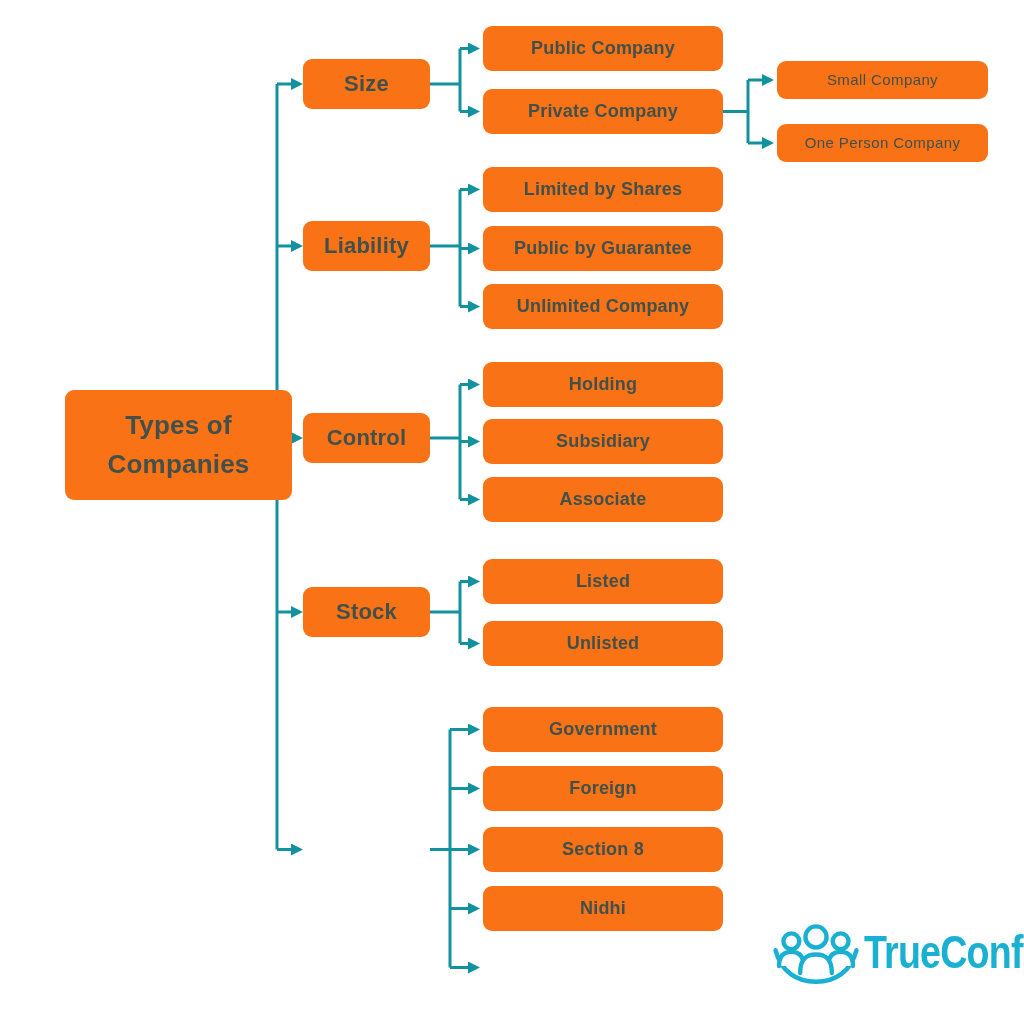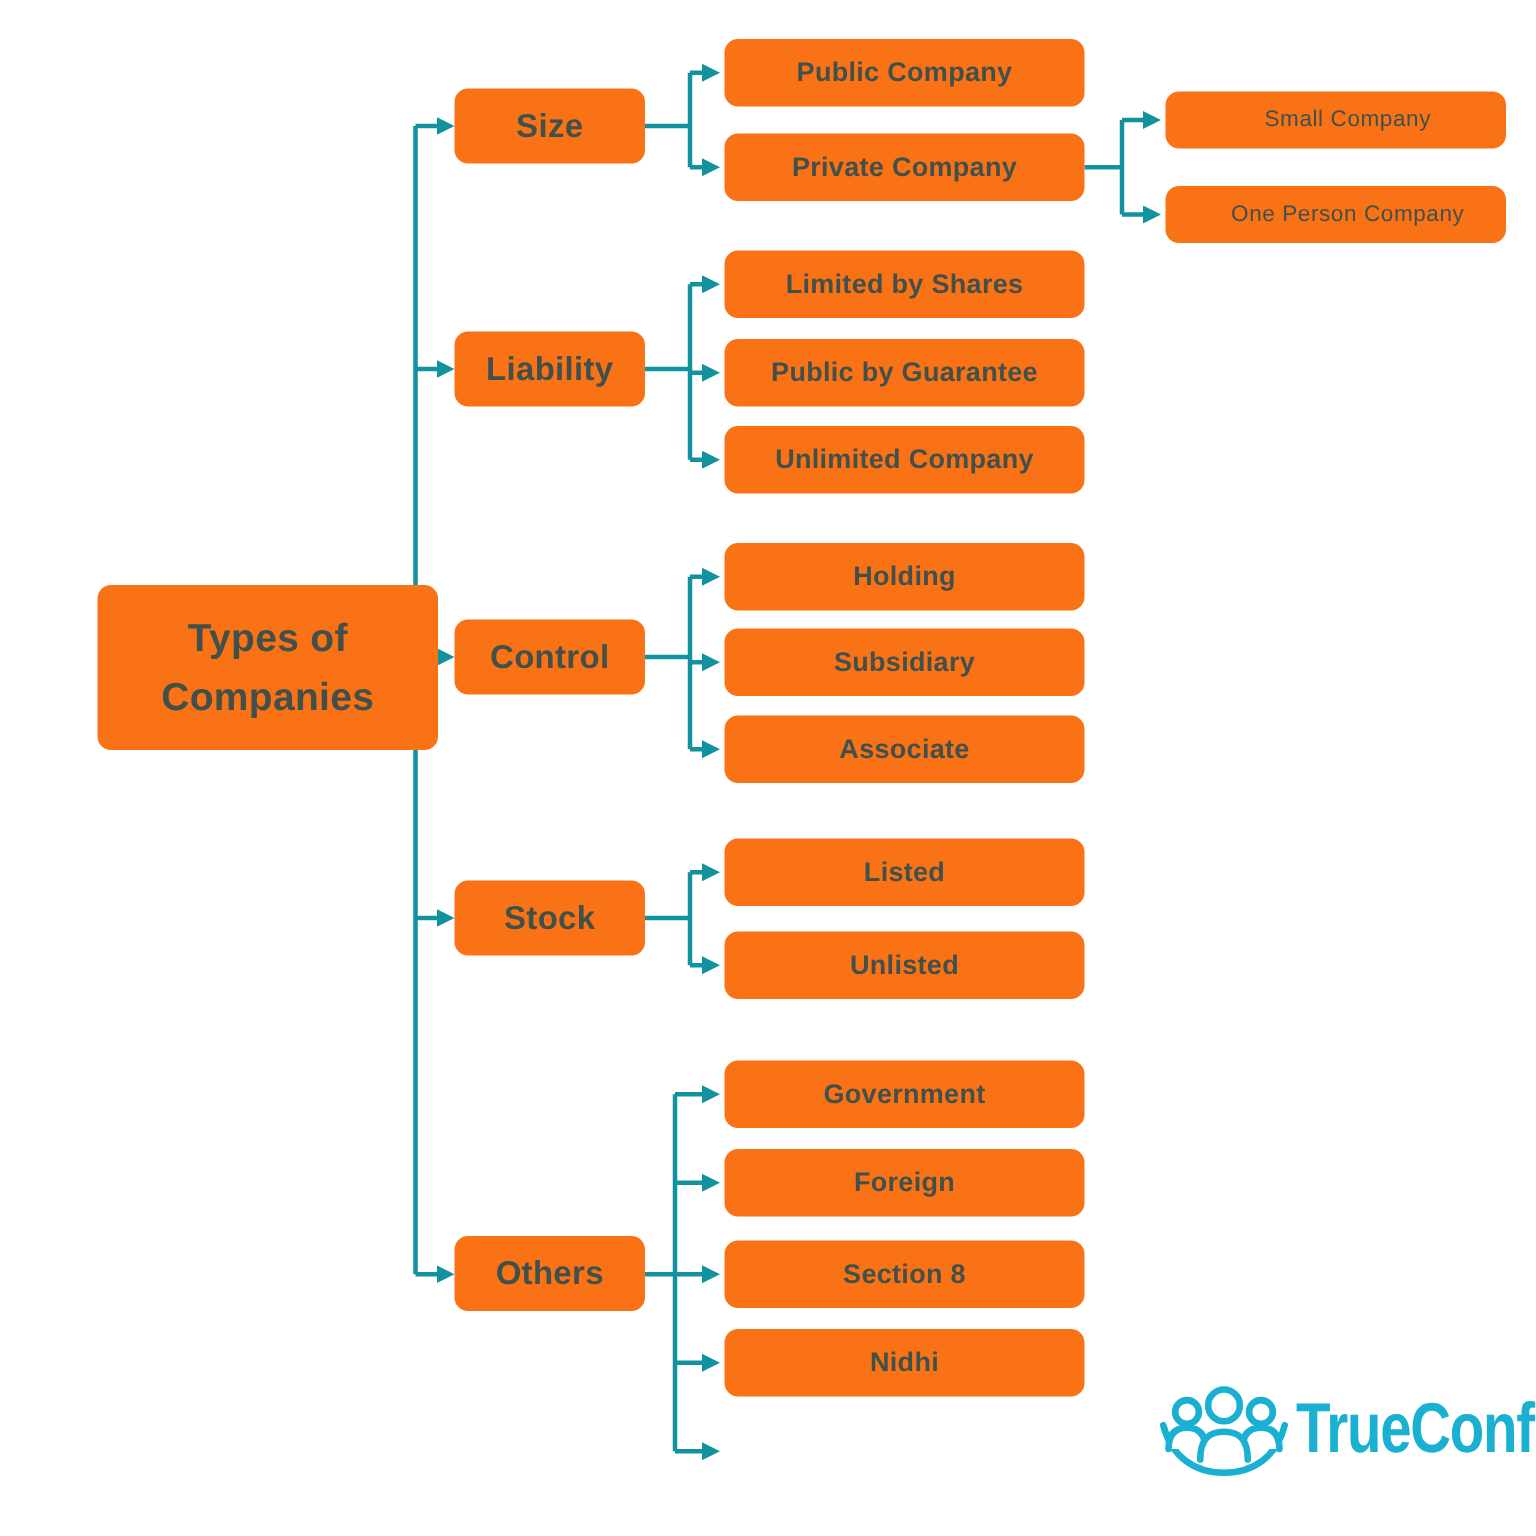--- a/index.html
+++ b/index.html
@@ -11,21 +11,21 @@
   .wires{position:absolute;left:0;top:0;pointer-events:none;}
   .node{
     position:absolute;background:#f97316;border-radius:9px;
     display:flex;align-items:center;justify-content:center;
     color:#41504b;font-weight:700;text-align:center;line-height:1.25;
     letter-spacing:0.2px;
   }
   .root{left:65px;top:390px;width:227px;height:110px;font-size:26px;line-height:1.5;white-space:pre-line;}
   .cat{left:303px;width:127px;height:50px;font-size:22px;}
   .child{left:483px;width:240px;height:45px;font-size:18px;}
-  .grand{left:777px;width:211px;height:38px;font-size:15px;font-weight:400;letter-spacing:0.4px;padding-left:16px;}
+  .grand{left:777px;width:211px;height:38px;font-size:15px;font-weight:400;letter-spacing:0.4px;}
   .logo{position:absolute;left:772px;top:916px;display:flex;align-items:center;}
   .brand{
     color:#19b0d2;font-size:47px;font-weight:700;letter-spacing:-1px;
     transform:scaleX(0.80);transform-origin:left center;margin-left:4px;
   }
 </style>
 </head>
 <body>
 
 <div class="canvas">
@@ -71,21 +71,20 @@
     </g>
   </svg>
 
   <div class="node root">Types of
 Companies</div>
 
   <div class="node cat" style="top:59px">Size</div>
   <div class="node cat" style="top:221px">Liability</div>
   <div class="node cat" style="top:413px">Control</div>
   <div class="node cat" style="top:587px">Stock</div>
-  <div class="node cat" style="top:824px">Others</div>
 
   <div class="node child" style="top:26px">Public Company</div>
   <div class="node child" style="top:89px">Private Company</div>
   <div class="node grand" style="top:61px">Small Company</div>
   <div class="node grand" style="top:124px">One Person Company</div>
 
   <div class="node child" style="top:167px">Limited by Shares</div>
   <div class="node child" style="top:226px">Public by Guarantee</div>
   <div class="node child" style="top:284px">Unlimited Company</div>
 

